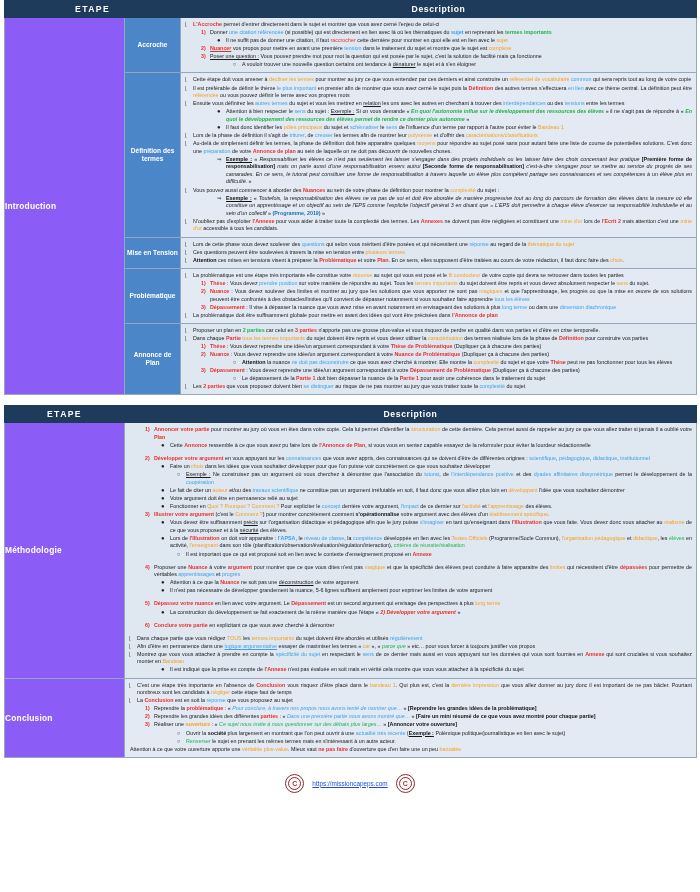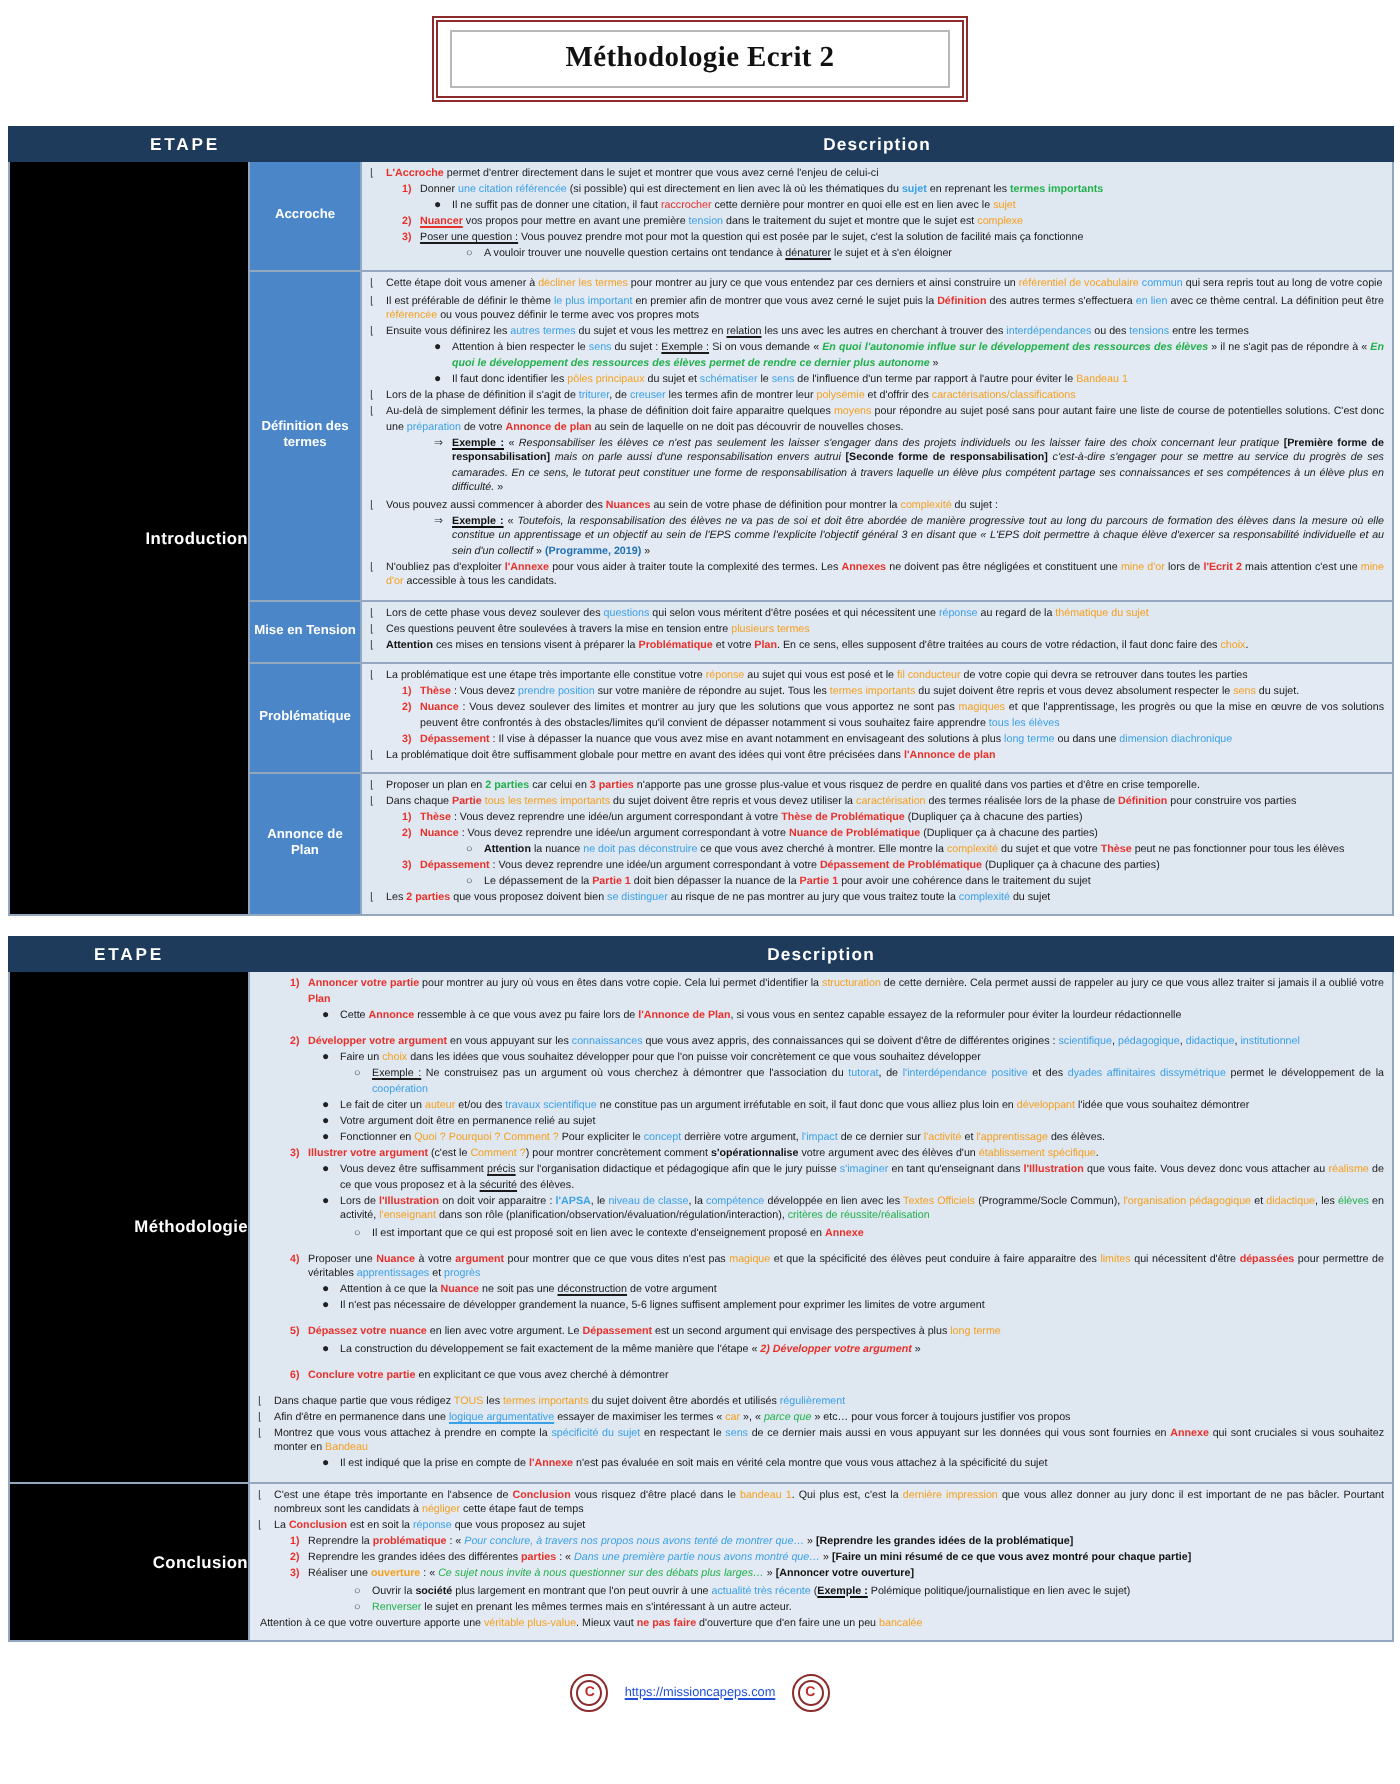--- a/index.html
+++ b/index.html
@@ -55,25 +55,25 @@
     text-align:center;
   }
   .hdr th.etape{letter-spacing:1.4px;}
 
   td{
     border:1px solid #93a7bf;
     vertical-align:middle;
     padding:0;
   }
   td.stage{
-    background:#000000;
+    background:#8b5cf6;
     color:#fff;
     font-size:8.4px;
     font-weight:bold;
-    text-align:right;
+    text-align:left;
     letter-spacing:.2px;
   }
   td.sub{
     background:#4a86c8;
     color:#ffffff;
     font-size:6.6px;
     font-weight:bold;
     text-align:center;
     padding:2px 1px;
     line-height:1.25;
@@ -147,25 +147,20 @@
   .flink{
     font-size:6.4px;color:#1f4fd8;text-decoration:underline;
     font-family:"Liberation Sans",sans-serif;
   }
 </style>
 </head>
 <body>
 
 <div class="page">
 
-  <div class="title-wrap">
-    <div class="title-box">
-      <div class="title-inner">Méthodologie Ecrit 2</div>
-    </div>
-  </div>
 
   <table class="tbl">
     <colgroup>
         <col class="c1">
         <col class="c2">
         <col class="c3">
       </colgroup>
     <thead>
       <tr class="hdr">
         <th class="etape" colspan="2">ETAPE</th>

